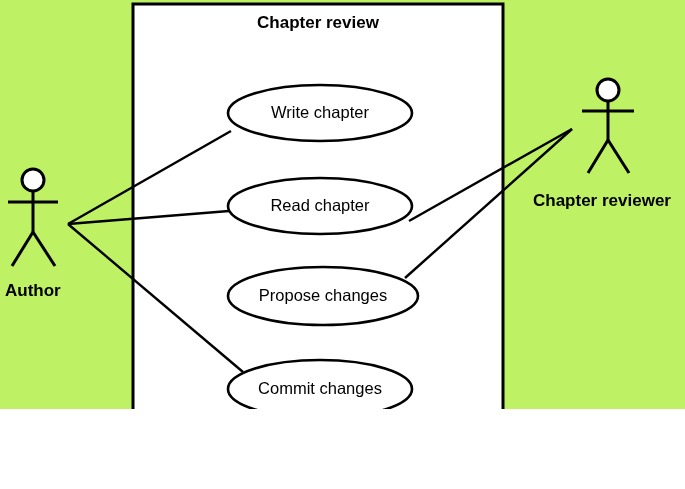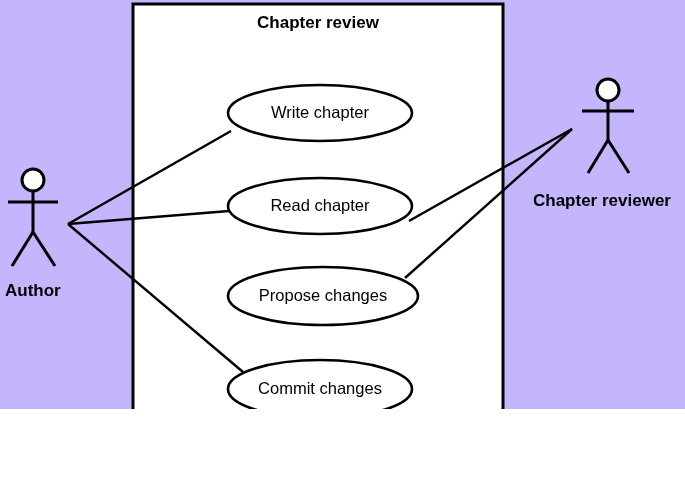--- a/index.html
+++ b/index.html
@@ -8,21 +8,21 @@
     padding: 0;
     background: #ffffff;
   }
   body {
     font-family: "Liberation Sans", sans-serif;
   }
   #diagram-root {
     position: relative;
     width: 685px;
     height: 409px;
-    background: #c4b5fd;
+    background: #bef264;
     overflow: hidden;
   }
   svg#uml-canvas {
     display: block;
     width: 685px;
     height: 489px;
   }
   .boundary-box {
     fill: #ffffff;
     stroke: #000000;

